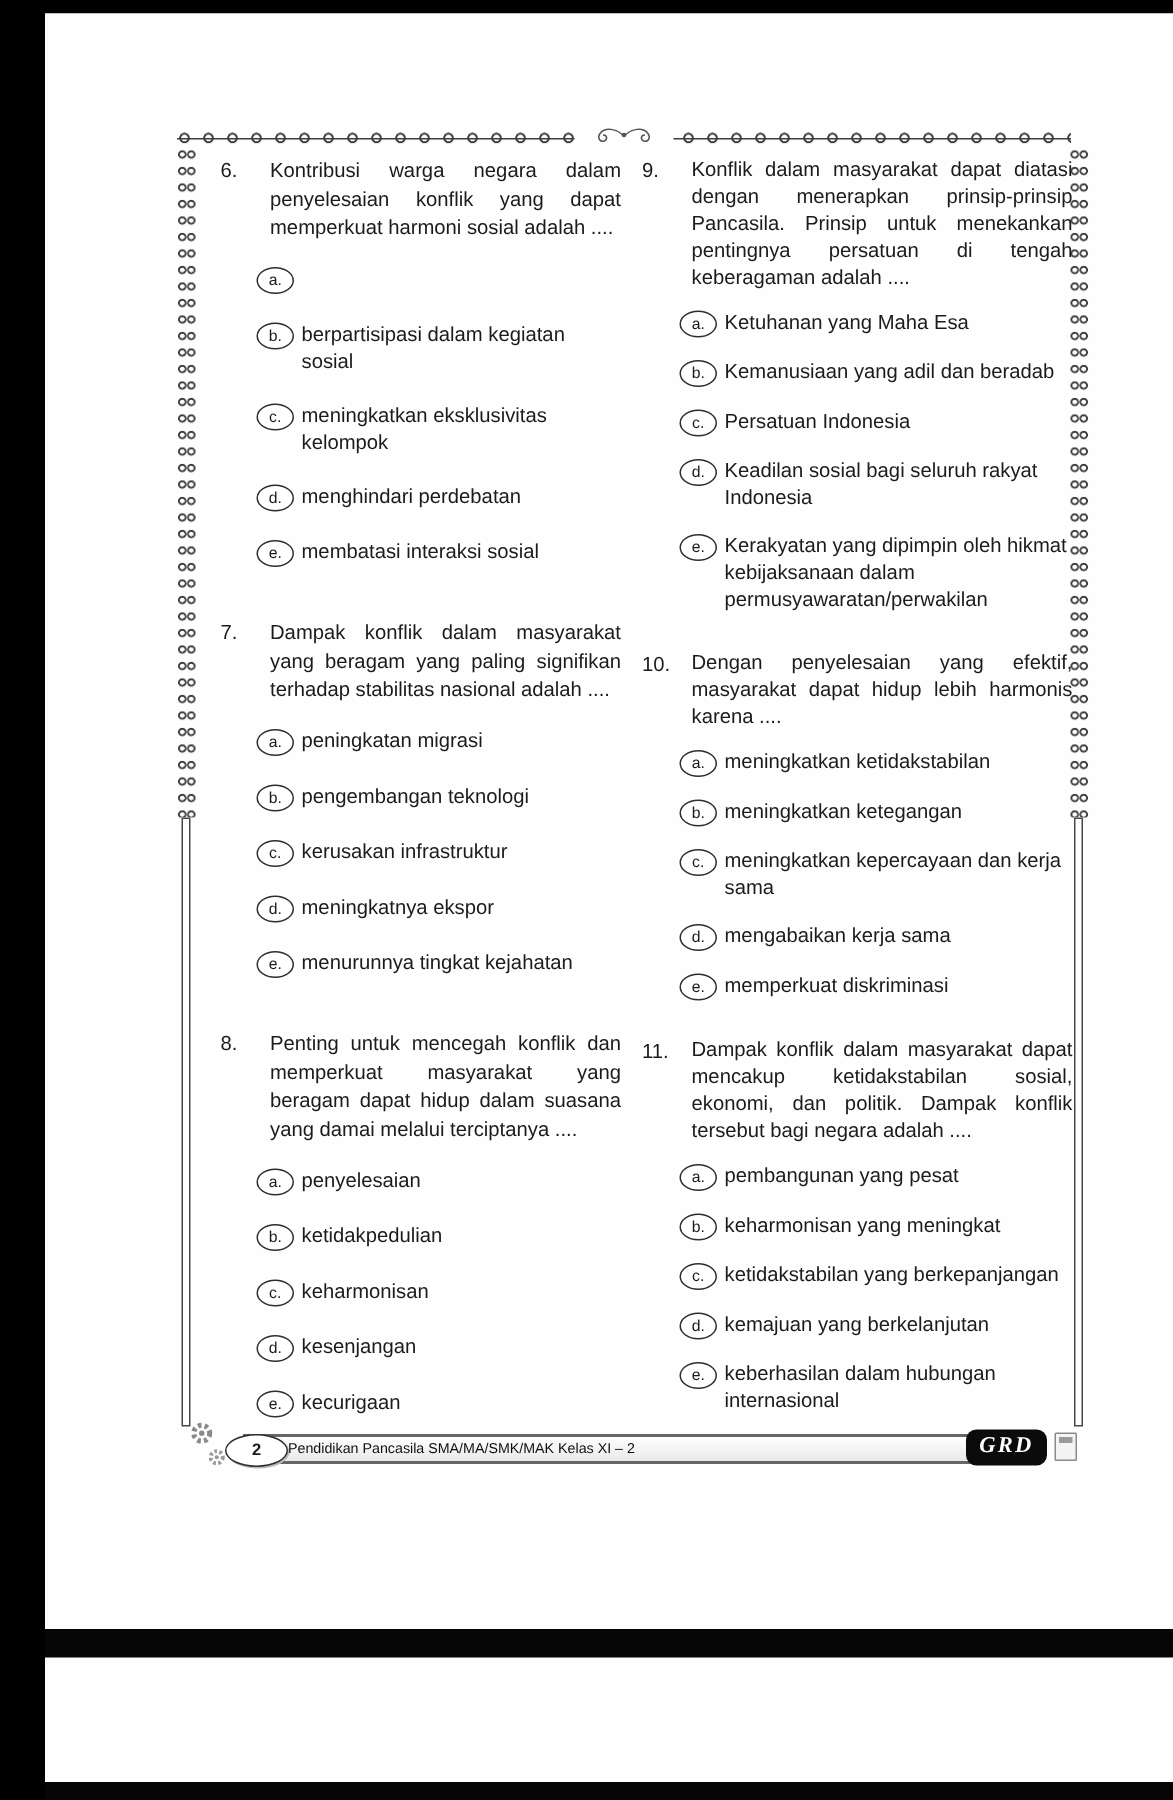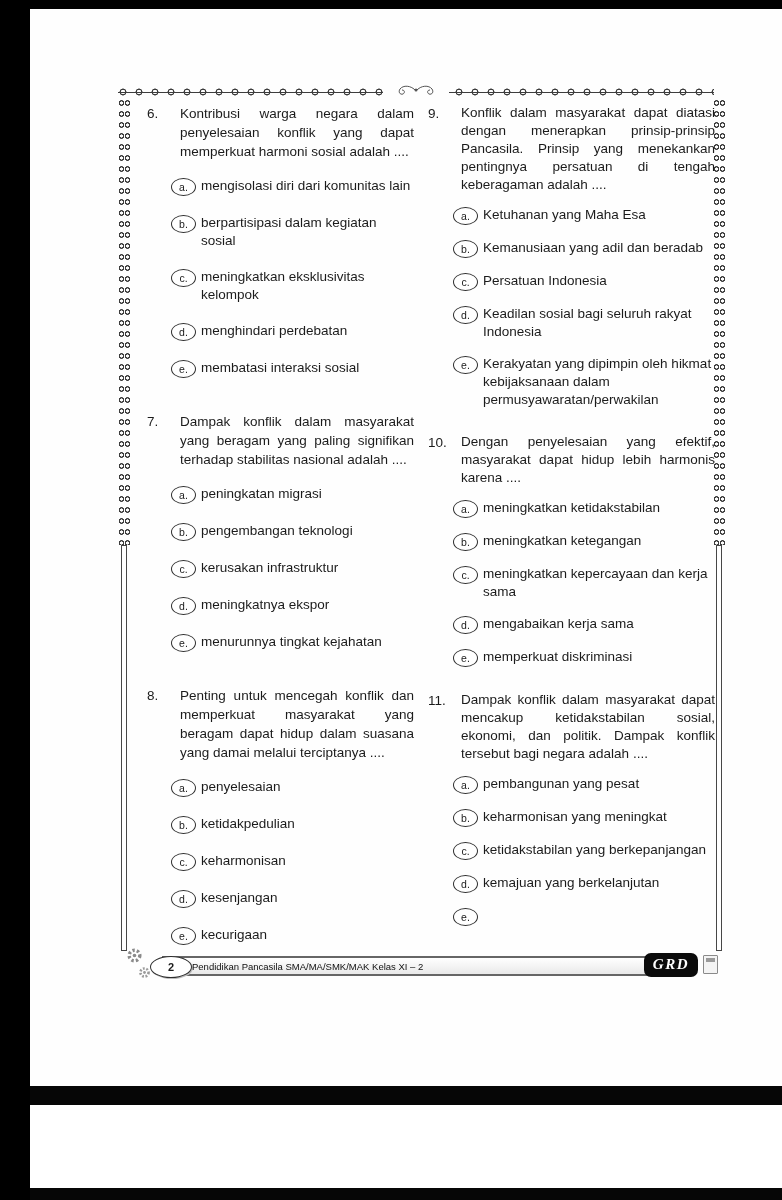--- a/index.html
+++ b/index.html
@@ -99,21 +99,20 @@
   <div class="side-bar r"></div>
 
   <div class="col col-left">
       <div class="question">
     <div class="q-num">6.</div>
     <div class="q-body">
       <div class="q-text">Kontribusi warga negara dalam penyelesaian konflik yang dapat memperkuat harmoni sosial adalah ....</div>
       <div class="q-options">
             <div class="option">
     <span class="opt-circle">a.</span>
-    <span class="opt-text">mengisolasi diri dari komunitas lain</span>
   </div>
             <div class="option">
     <span class="opt-circle">b.</span>
     <span class="opt-text">berpartisipasi dalam kegiatan sosial</span>
   </div>
             <div class="option">
     <span class="opt-circle">c.</span>
     <span class="opt-text">meningkatkan eksklusivitas kelompok</span>
   </div>
             <div class="option">
@@ -181,21 +180,21 @@
     <span class="opt-text">kecurigaan</span>
   </div>
           </div>
     </div>
   </div>
     </div>
   <div class="col col-right">
       <div class="question">
     <div class="q-num">9.</div>
     <div class="q-body">
-      <div class="q-text">Konflik dalam masyarakat dapat diatasi dengan menerapkan prinsip-prinsip Pancasila. Prinsip yang menekankan pentingnya persatuan di tengah keberagaman adalah ....</div>
+      <div class="q-text">Konflik dalam masyarakat dapat diatasi dengan menerapkan prinsip-prinsip Pancasila. Prinsip untuk menekankan pentingnya persatuan di tengah keberagaman adalah ....</div>
       <div class="q-options">
             <div class="option">
     <span class="opt-circle">a.</span>
     <span class="opt-text">Ketuhanan yang Maha Esa</span>
   </div>
             <div class="option">
     <span class="opt-circle">b.</span>
     <span class="opt-text">Kemanusiaan yang adil dan beradab</span>
   </div>
             <div class="option">
@@ -257,20 +256,21 @@
             <div class="option">
     <span class="opt-circle">c.</span>
     <span class="opt-text">ketidakstabilan yang berkepanjangan</span>
   </div>
             <div class="option">
     <span class="opt-circle">d.</span>
     <span class="opt-text">kemajuan yang berkelanjutan</span>
   </div>
             <div class="option">
     <span class="opt-circle">e.</span>
+    <span class="opt-text">keberhasilan dalam hubungan internasional</span>
   </div>
           </div>
     </div>
   </div>
     </div>
 
   <div class="footer">
     <div class="rail"></div>
     <div class="gears">
       <span class="gear-a">

